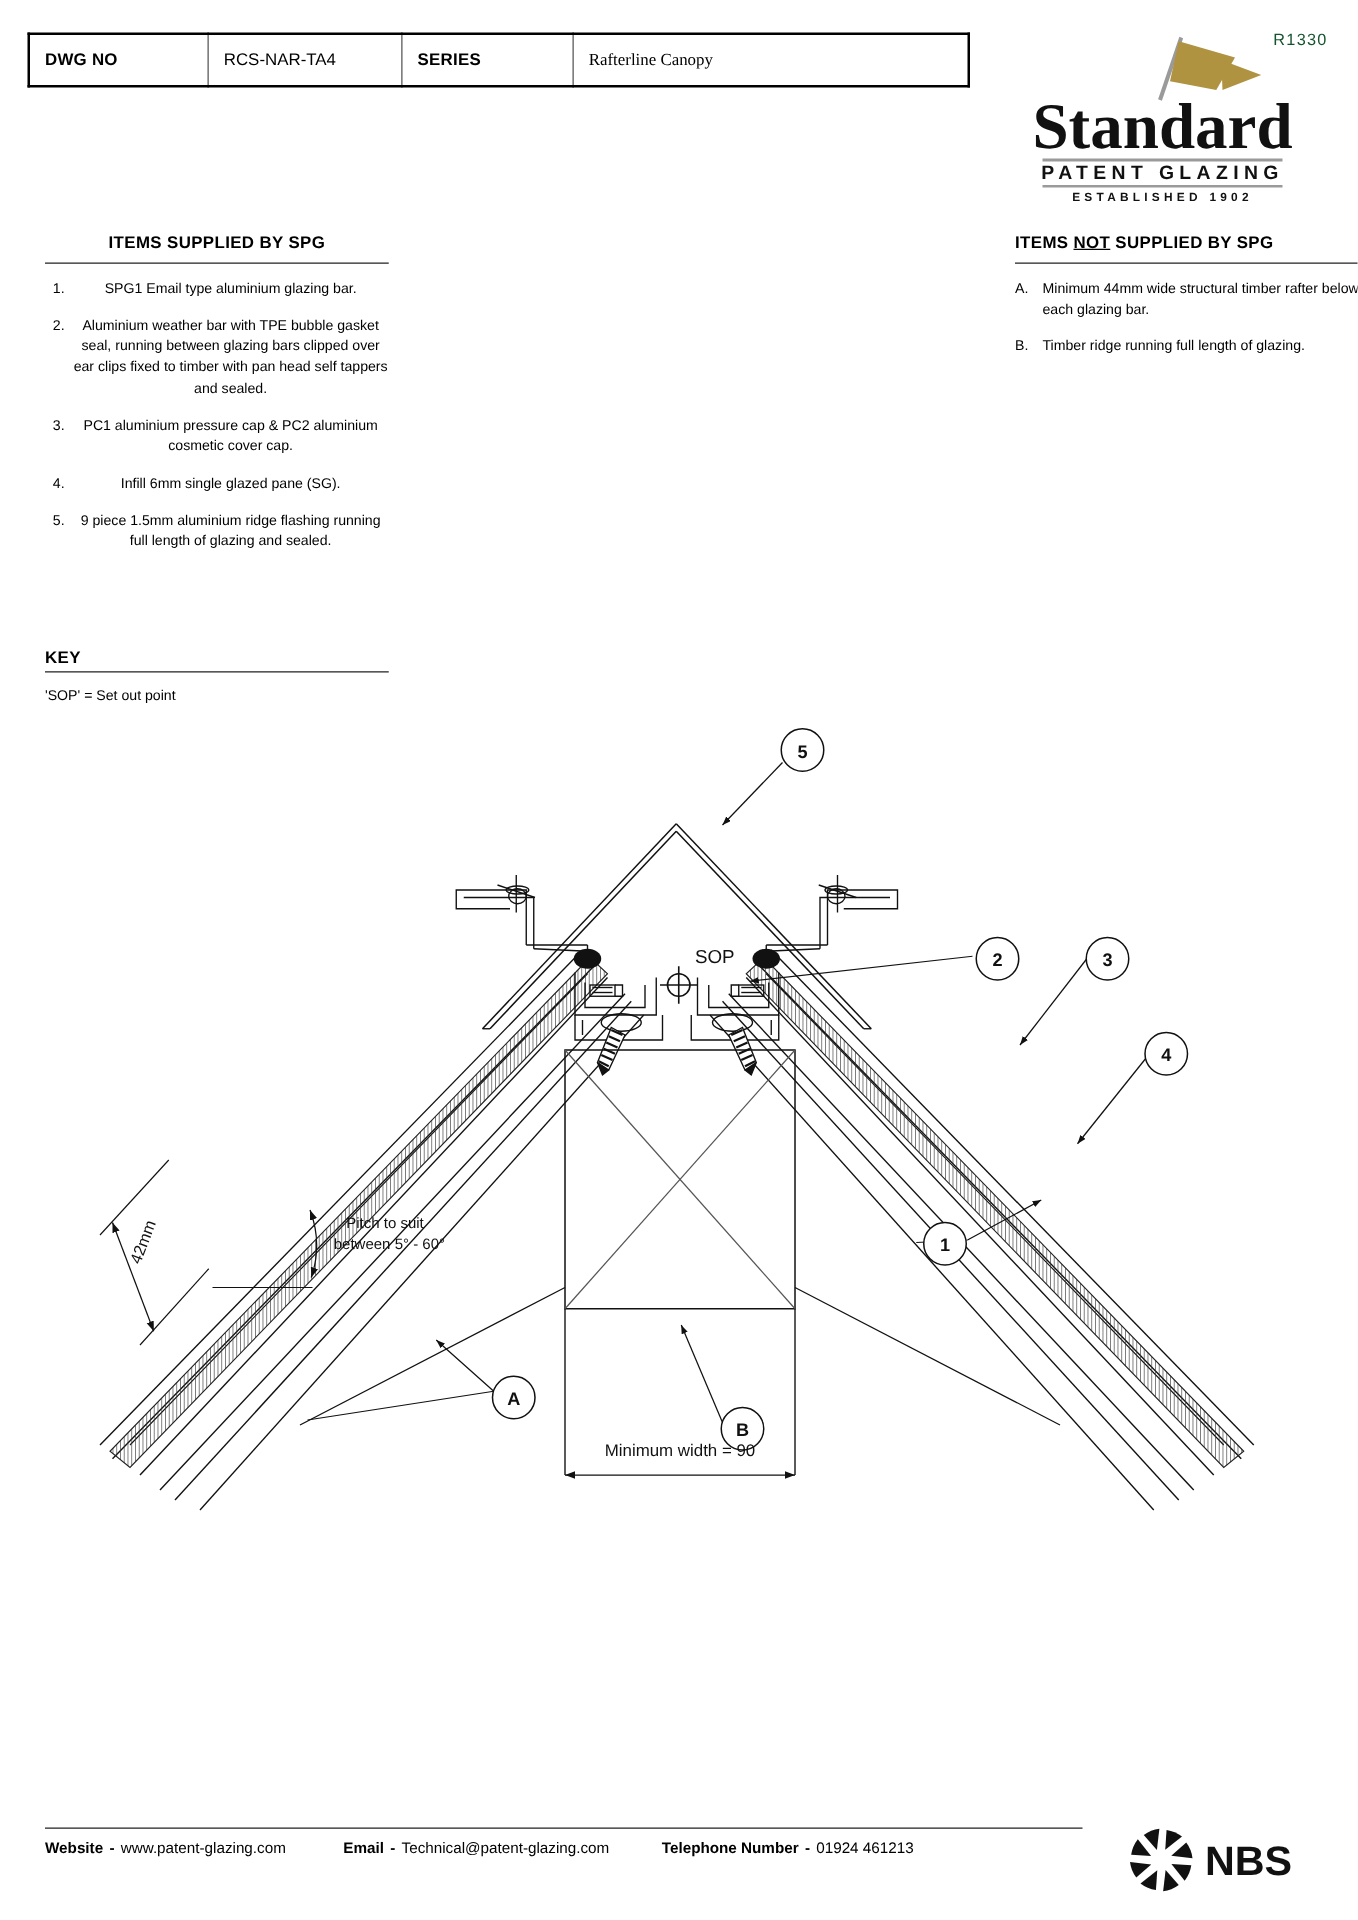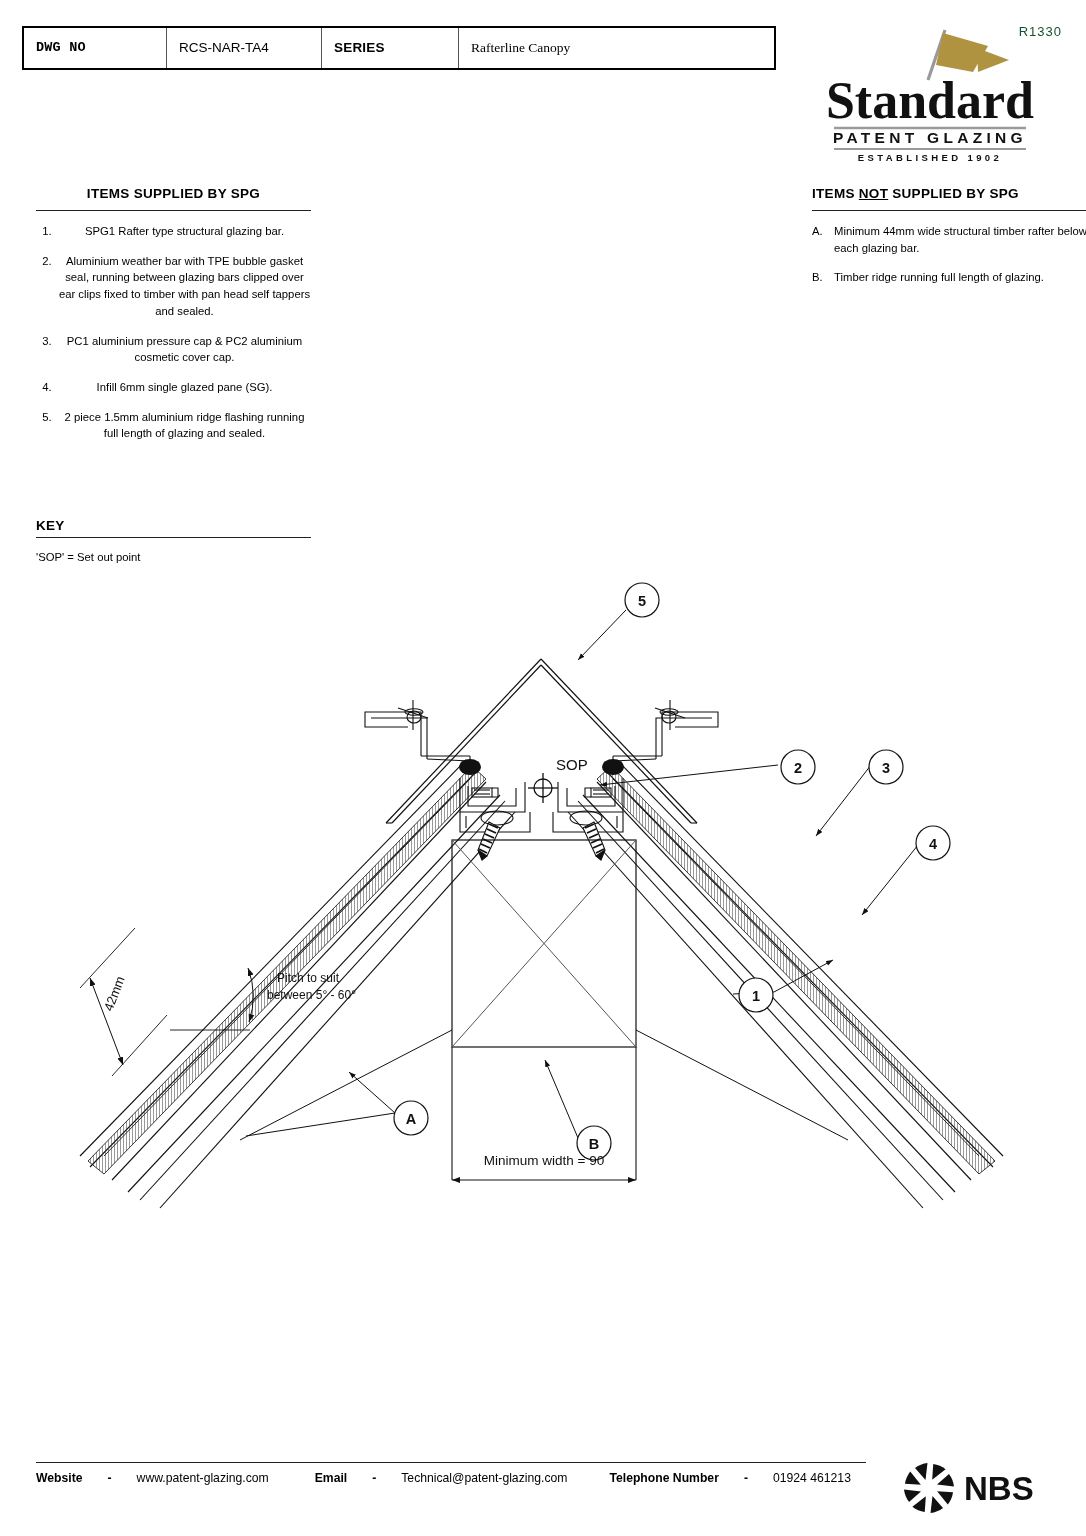--- a/index.html
+++ b/index.html
@@ -32,21 +32,21 @@
   #title-block td {
     border: 1px solid #555;
     height: 40px;
     padding: 0 12px;
     font-size: 13.5px;
     vertical-align: middle;
     line-height: 1.2;
   }
   #title-block td.lbl { font-weight: bold; letter-spacing: .2px; }
   #title-block td.val { font-weight: normal; }
-  .col-a { width: 118px; font-family: Liberation Mono, monospace; }
+  .col-a { width: 118px; }
   .col-b { width: 130px; }
   .col-c { width: 112px; }
   .col-d { width: auto; font-family: Liberation Serif, serif; }
 
   #rev-watermark {
     position: absolute;
     right: 24px;
     top: 24px;
     font-size: 13px;
     color: #14532d;
@@ -121,21 +121,21 @@
   #footer-rule {
     border: 0;
     border-top: 1.3px solid #222;
     margin: 0 0 8px 0;
   }
   #footer-row {
     display: flex;
     font-size: 12.2px;
     align-items: baseline;
   }
-  #footer-row .pair { display: flex; align-items: flex-end; gap: 20px; }
+  #footer-row .pair { display: flex; align-items: flex-end; }
   #footer-row .k { font-weight: bold; }
   #footer-row .dash { padding: 0 5px; font-weight: bold; }
   #footer-row .v { font-weight: normal; }
   .gap-a { width: 46px; }
   .gap-b { width: 42px; }
 
   #nbs-logo {
     position: absolute;
     left: 896px;
     top: 1455px;
@@ -173,37 +173,37 @@
     <line x1="24" y1="127" x2="216" y2="127" stroke="#9a9a9a" stroke-width="2"></line>
     <text x="120" y="139" text-anchor="middle" font-family="'Liberation Sans', sans-serif" font-size="9.5" font-weight="bold" letter-spacing="3.4" fill="#111">ESTABLISHED 1902</text>
   </svg>
 </div>
 
 <div class="list-block" id="items-supplied">
   <div class="block-head">ITEMS SUPPLIED BY SPG</div>
   <hr class="block-rule">
   <div class="li">
     <span class="marker">1.</span>
-    <span class="body">SPG1 Rafter type structural glazing bar.</span>
+    <span class="body">SPG1 Email type aluminium glazing bar.</span>
   </div>
   <div class="li">
     <span class="marker">2.</span>
     <span class="body">Aluminium weather bar with TPE bubble gasket seal, running between glazing bars clipped over ear clips fixed to timber with pan head self tappers and sealed.</span>
   </div>
   <div class="li">
     <span class="marker">3.</span>
     <span class="body">PC1 aluminium pressure cap &amp; PC2 aluminium cosmetic cover cap.</span>
   </div>
   <div class="li">
     <span class="marker">4.</span>
     <span class="body">Infill 6mm single glazed pane (SG).</span>
   </div>
   <div class="li">
     <span class="marker">5.</span>
-    <span class="body">2 piece 1.5mm aluminium ridge flashing running full length of glazing and sealed.</span>
+    <span class="body">9 piece 1.5mm aluminium ridge flashing running full length of glazing and sealed.</span>
   </div>
 </div>
 
 <div class="list-block" id="items-not-supplied">
   <div class="block-head"><span>ITEMS </span><u>NOT</u><span> SUPPLIED BY SPG</span></div>
   <hr class="block-rule">
   <div class="li">
     <span class="marker">A.</span>
     <span class="body">Minimum 44mm wide structural timber rafter below each glazing bar.</span>
   </div>

